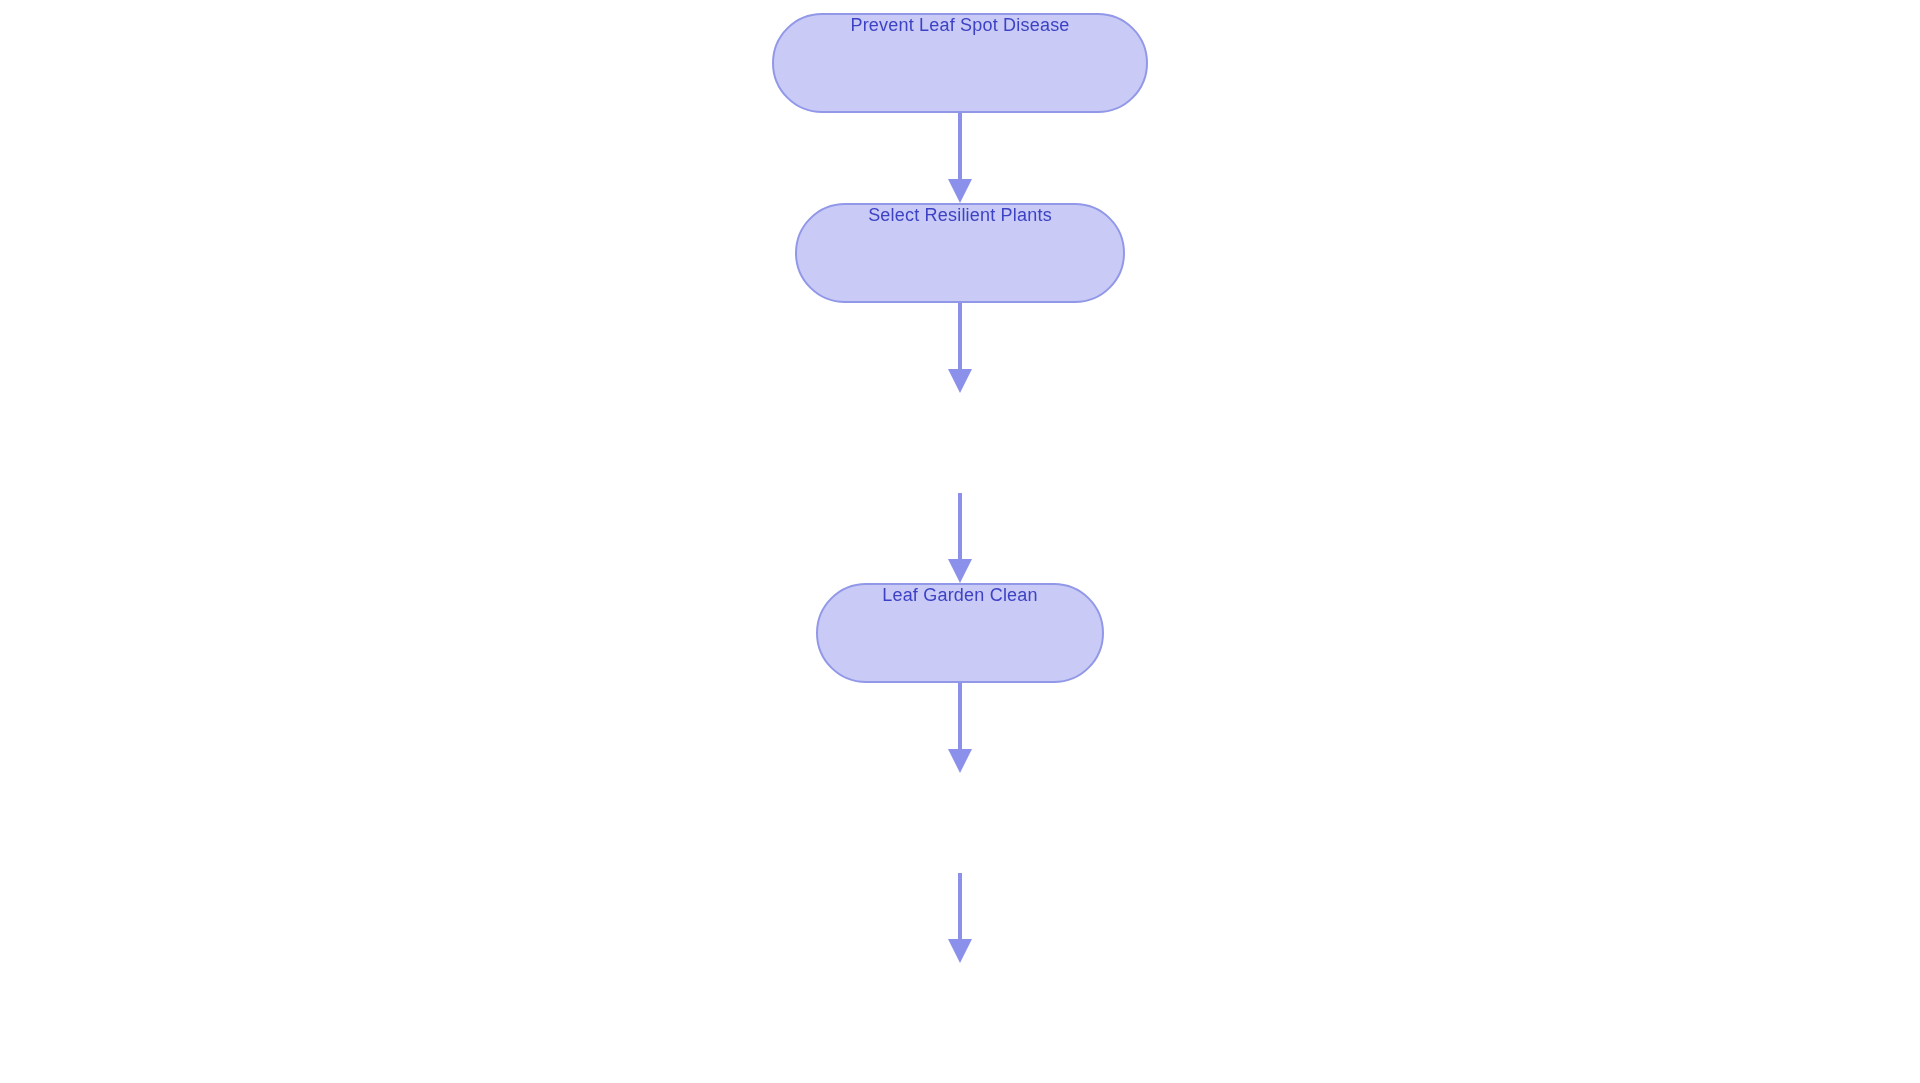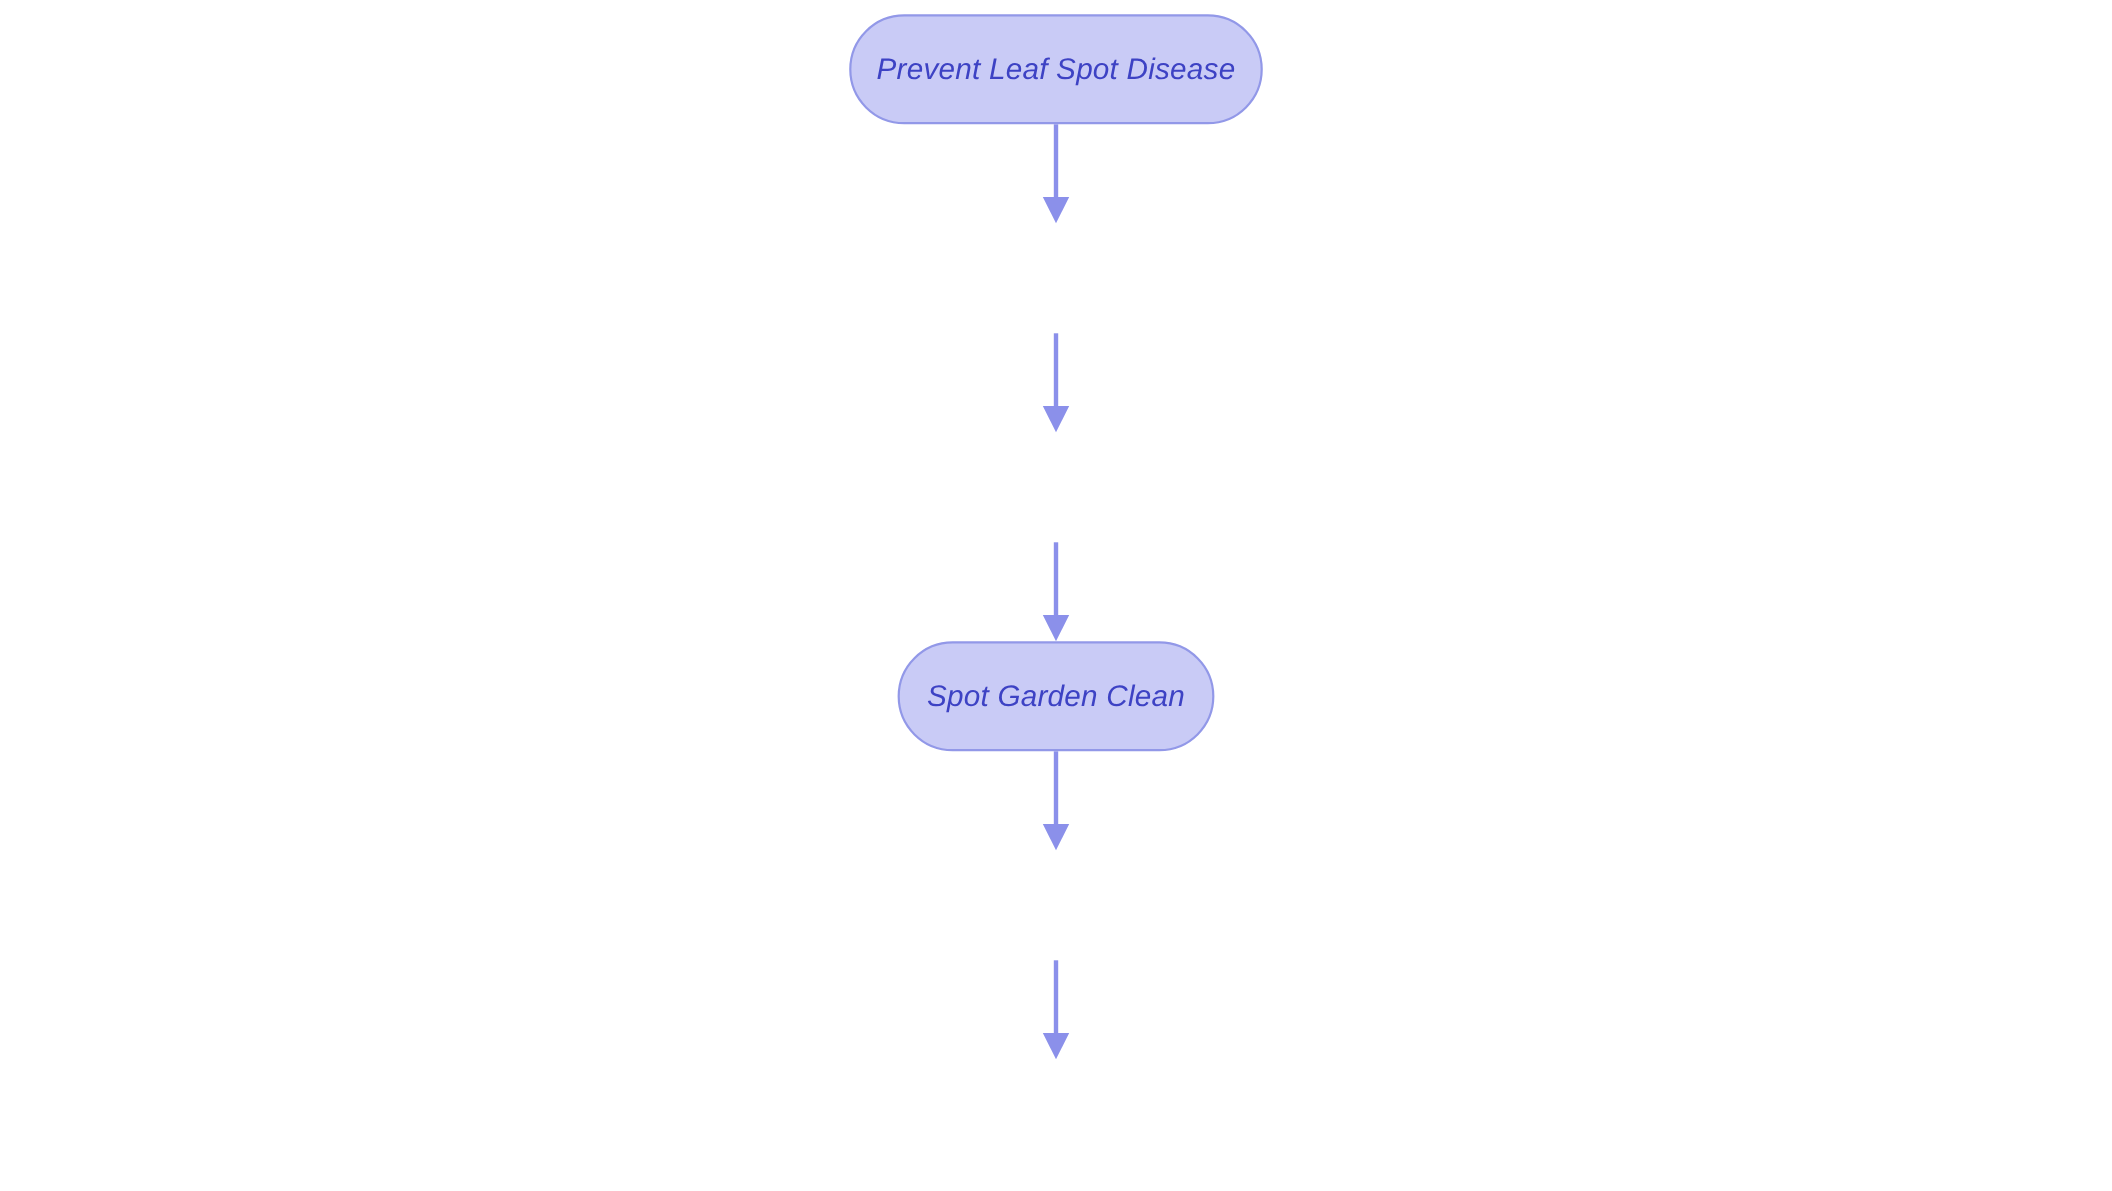--- a/index.html
+++ b/index.html
@@ -19,27 +19,25 @@
     background:var(--canvas-bg);
     overflow:hidden;
   }
   .node{
     position:absolute;
     height:100px;
     border-radius:50px;
     background:var(--node-fill);
     border:2px solid var(--node-border);
     display:flex;
-    align-items:center;
     justify-content:center;
     color:var(--node-text);
-    font-size:27px;
+    font-size:18px;
     letter-spacing:0.2px;
     white-space:nowrap;
-    font-style:italic;
   }
   .n1{left:772px;top:13px;width:376px;}
   .n2{left:795px;top:203px;width:330px;}
   .n3{left:783px;top:393px;width:354px;}
   .n4{left:816px;top:583px;width:288px;}
   .n5{left:832px;top:773px;width:256px;}
   .n6{left:840px;top:963px;width:240px;}
 
   .edge-line{
     position:absolute;
@@ -67,30 +65,33 @@
 
 <div class="canvas">
 
   <div class="node n1">
     <span>Prevent Leaf Spot Disease</span>
   </div>
 
   <div class="edge-line l1"></div>
   <div class="edge-head h1"></div>
 
+  <div class="node n2">
+    <span>Select Resilient Plants</span>
+  </div>
 
   <div class="edge-line l2"></div>
   <div class="edge-head h2"></div>
 
 
   <div class="edge-line l3"></div>
   <div class="edge-head h3"></div>
 
   <div class="node n4">
-    <span>Spot Garden Clean</span>
+    <span>Leaf Garden Clean</span>
   </div>
 
   <div class="edge-line l4"></div>
   <div class="edge-head h4"></div>
 
 
   <div class="edge-line l5"></div>
   <div class="edge-head h5"></div>
 
 

